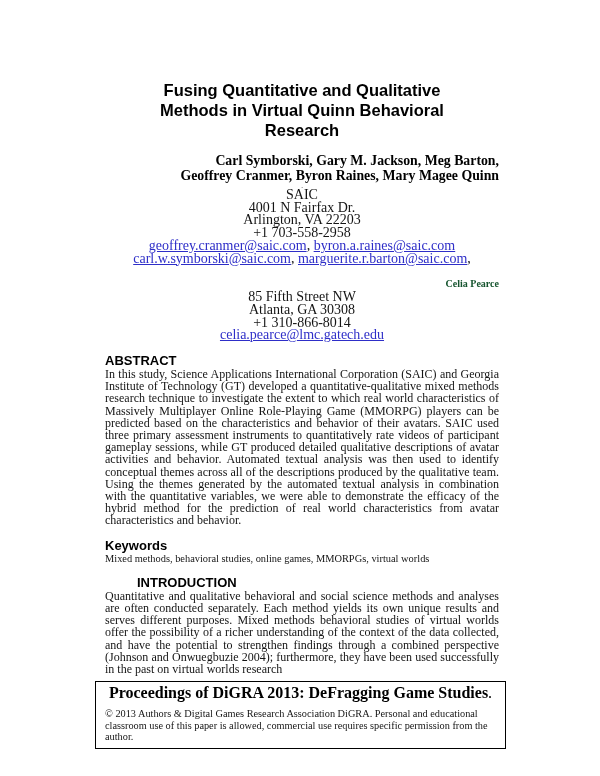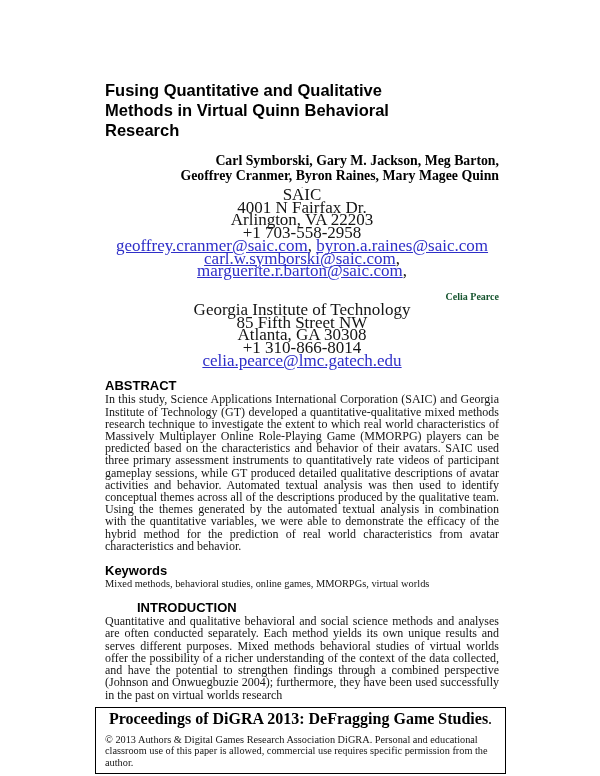--- a/index.html
+++ b/index.html
@@ -10,29 +10,29 @@
     background:#ffffff;
     overflow:hidden;
     font-family:"Liberation Serif", serif;
     color:#141414;
   }
   .col { margin-left:105px; width:394px; padding-top:80px; }
 
   .title {
     font-family:"Liberation Sans", sans-serif;
     font-weight:bold; font-size:16.5px; line-height:20px;
-    color:#000000;
+    text-align:center; color:#000000;
   }
   .authors {
     margin-top:13px;
     font-weight:bold; font-size:13.8px; line-height:15px;
     text-align:right; color:#000000;
   }
   .dot-line { text-align:center; font-size:7px; line-height:6px; height:6px; color:#333333; }
-  .affil { text-align:center; font-size:17px; line-height:12.7px; }
+  .affil { text-align:center; font-size:14px; line-height:12.7px; }
   .person {
     margin-top:11px;
     font-weight:bold; font-size:10px; line-height:15px;
     text-align:right; color:#14532d;
   }
   a.email { color:#2e2ec8; text-decoration:underline; cursor:pointer; }
   .sep { color:#141414; }
 
   .sec-heading {
     font-family:"Liberation Sans", sans-serif;
@@ -79,21 +79,20 @@
       <div>4001 N Fairfax Dr.</div>
       <div>Arlington, VA 22203</div>
       <div>+1 703-558-2958</div>
       <div><a class="email">geoffrey.cranmer@saic.com</a><span class="sep">, </span><a class="email">byron.a.raines@saic.com</a></div>
       <div><a class="email">carl.w.symborski@saic.com</a><span class="sep">, </span><a class="email">marguerite.r.barton@saic.com</a><span class="sep">,</span></div>
     </div>
 
     <div class="person">Celia Pearce</div>
 
     <div class="affil">
-      <div>Georgia Institute of Technology</div>
       <div>85 Fifth Street NW</div>
       <div>Atlanta, GA 30308</div>
       <div>+1 310-866-8014</div>
       <div><a class="email">celia.pearce@lmc.gatech.edu</a></div>
     </div>
 
     <div class="sec-heading">ABSTRACT</div>
     <div class="body-text">In this study, Science Applications International Corporation (SAIC) and Georgia Institute of Technology (GT) developed a quantitative-qualitative mixed methods research technique to investigate the extent to which real world characteristics of Massively Multiplayer Online Role-Playing Game (MMORPG) players can be predicted based on the characteristics and behavior of their avatars. SAIC used three primary assessment instruments to quantitatively rate videos of participant gameplay sessions, while GT produced detailed qualitative descriptions of avatar activities and behavior. Automated textual analysis was then used to identify conceptual themes across all of the descriptions produced by the qualitative team. Using the themes generated by the automated textual analysis in combination with the quantitative variables, we were able to demonstrate the efficacy of the hybrid method for the prediction of real world characteristics from avatar characteristics and behavior.</div>
 
     <div class="sec-heading mt-kw">Keywords</div>

